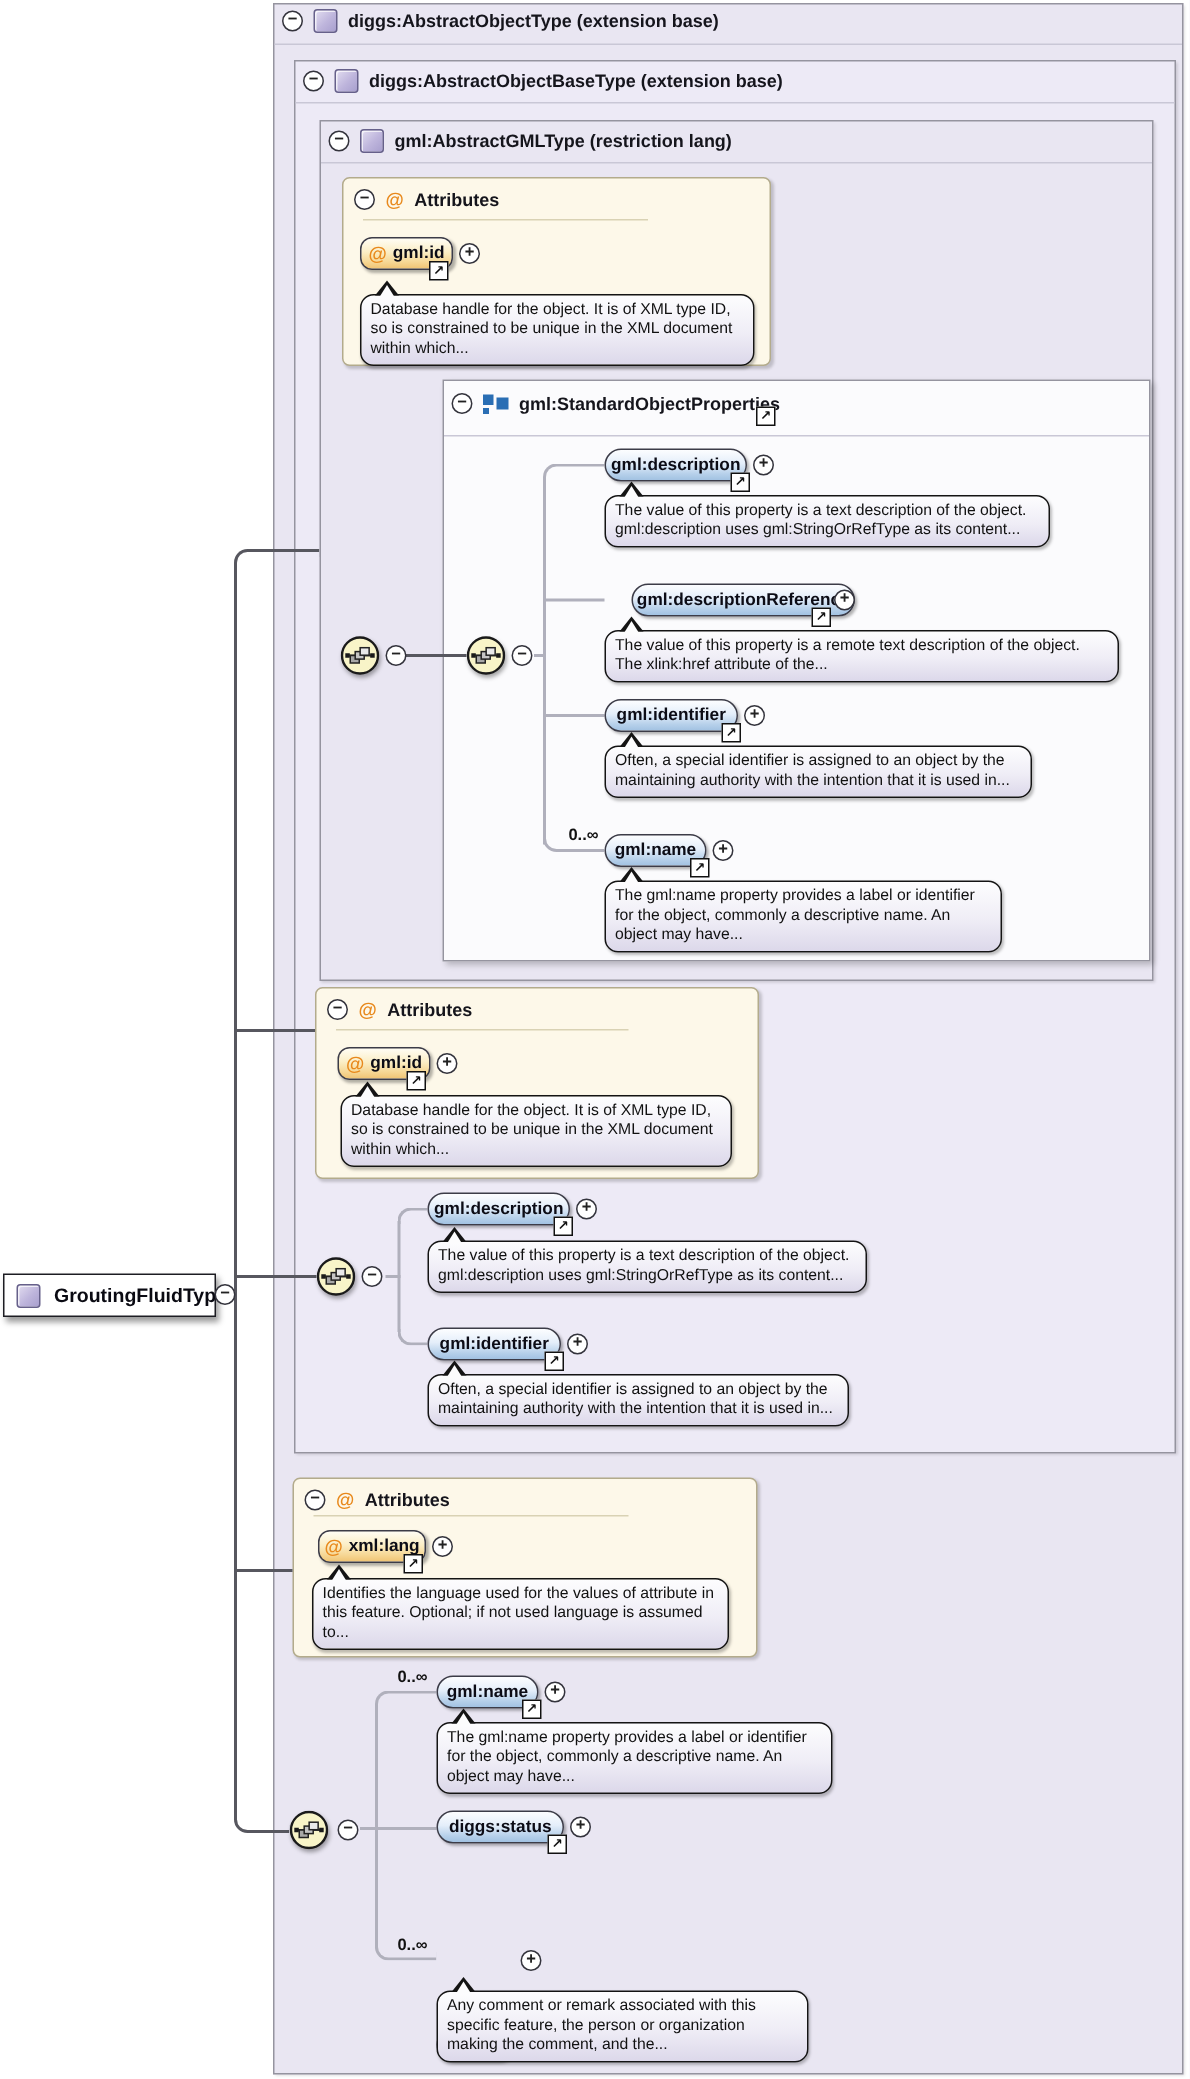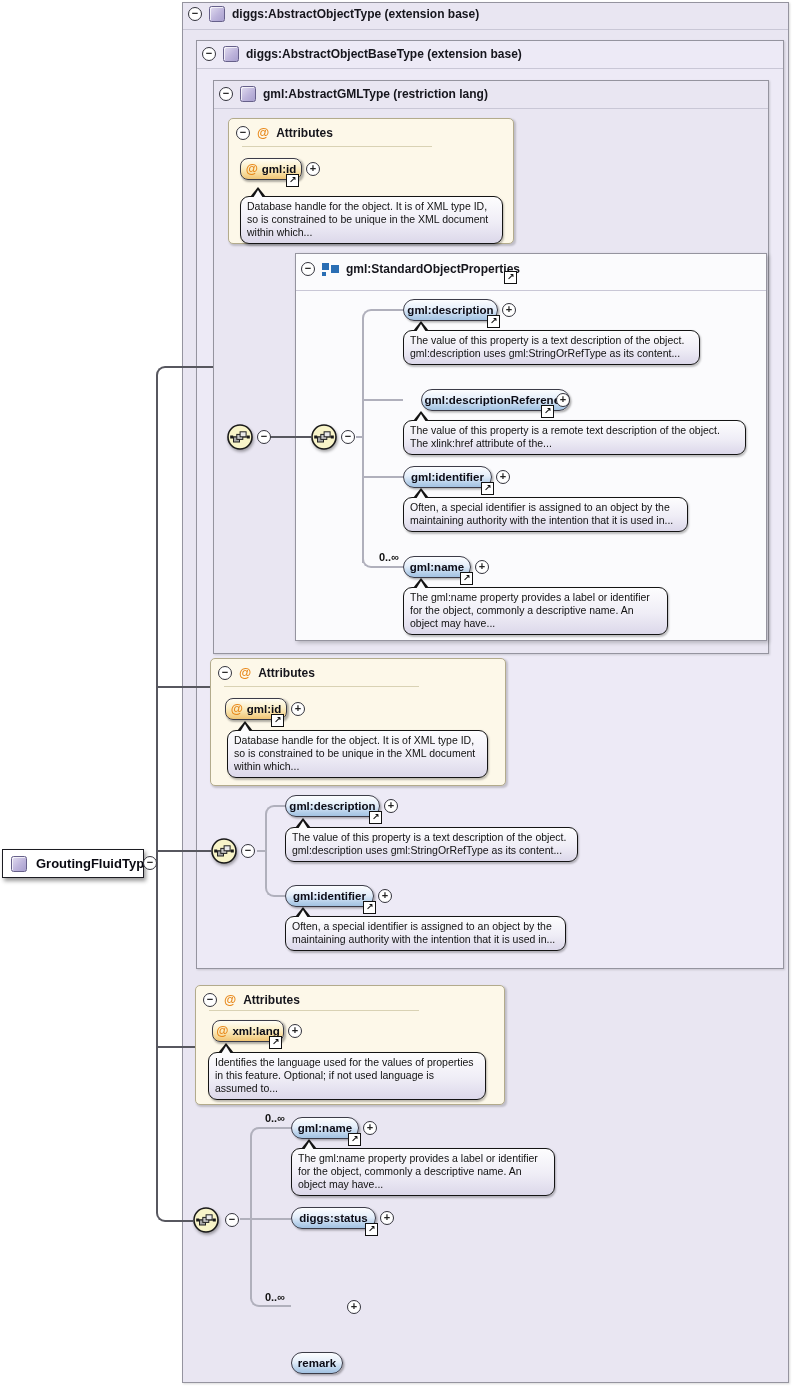--- a/index.html
+++ b/index.html
@@ -263,35 +263,36 @@
   <span class="btn abs" style="left:378px;top:889px">+</span>
   <span class="refbox" style="left:363px;top:901px">↗</span>
   <div class="tip" style="left:285px;top:916px;width:281px"><span>Often, a special identifier is assigned to an object by the maintaining authority with the intention that it is used in...</span></div>
 
   <div class="pill attr" style="left:212px;top:1020px;width:72px">
     <span class="at">@</span>
     <span>xml:lang</span>
   </div>
   <span class="btn abs" style="left:288px;top:1024px">+</span>
   <span class="refbox" style="left:269px;top:1036px">↗</span>
-  <div class="tip" style="left:208px;top:1052px;width:278px"><span>Identifies the language used for the values of properties in this feature. Optional; if not used language is assumed to...</span></div>
+  <div class="tip" style="left:208px;top:1052px;width:278px"><span>Identifies the language used for the values of attribute in this feature. Optional; if not used language is assumed to...</span></div>
 
   <span class="occ" style="left:252px;top:1112px;width:33px">0..∞</span>
   <div class="pill" style="left:291px;top:1117px;width:68px">
       <span>gml:name</span>
     </div>
   <span class="btn abs" style="left:363px;top:1121px">+</span>
   <span class="refbox" style="left:348px;top:1133px">↗</span>
   <div class="tip" style="left:291px;top:1148px;width:264px"><span>The gml:name property provides a label or identifier for the object, commonly a descriptive name. An object may have...</span></div>
 
   <div class="pill" style="left:291px;top:1207px;width:85px">
       <span>diggs:status</span>
     </div>
   <span class="btn abs" style="left:380px;top:1211px">+</span>
   <span class="refbox" style="left:365px;top:1223px">↗</span>
 
   <span class="occ" style="left:252px;top:1291px;width:33px">0..∞</span>
   <div class="pill" style="left:291px;top:1352px;width:52px">
       <span>remark</span>
     </div>
   <span class="btn abs" style="left:347px;top:1300px">+</span>
+  <div class="tip" style="left:291px;top:1327px;width:248px"><span>Any comment or remark associated with this specific feature, the person or organization making the comment, and the...</span></div>
 
 </div>
 
 </body></html>

